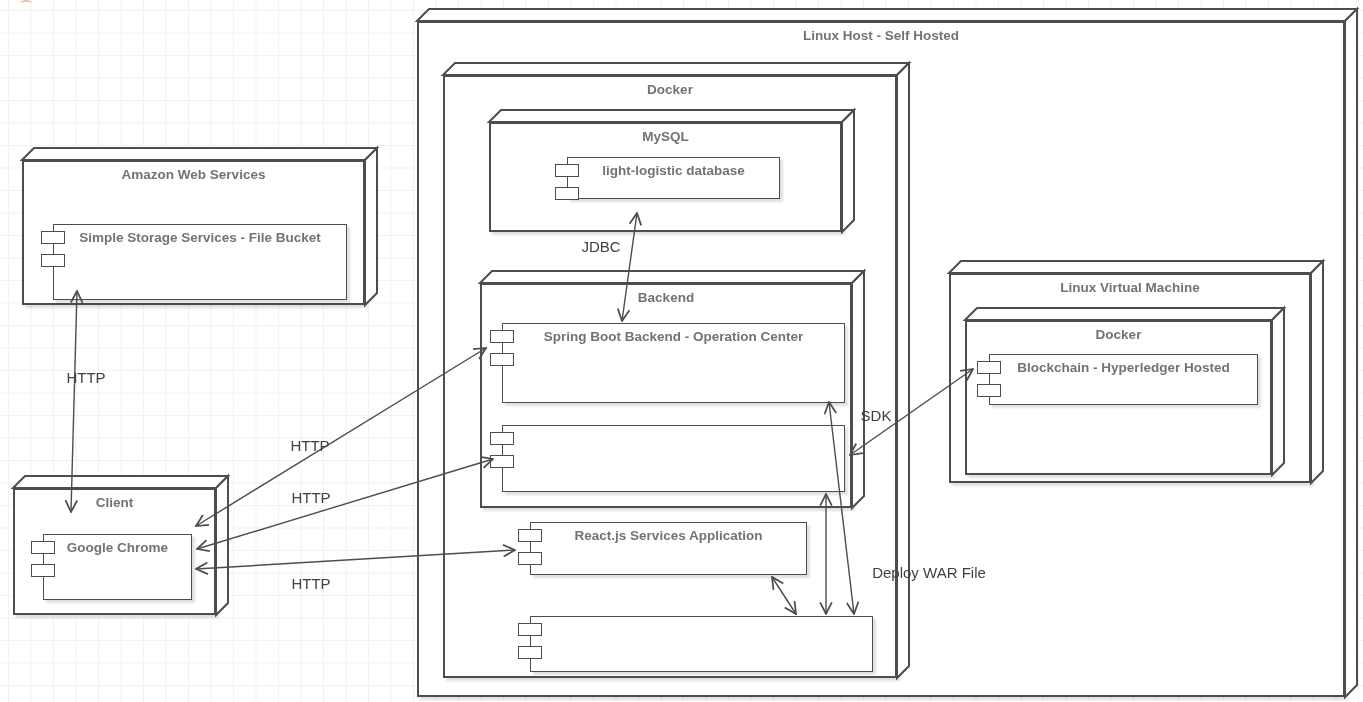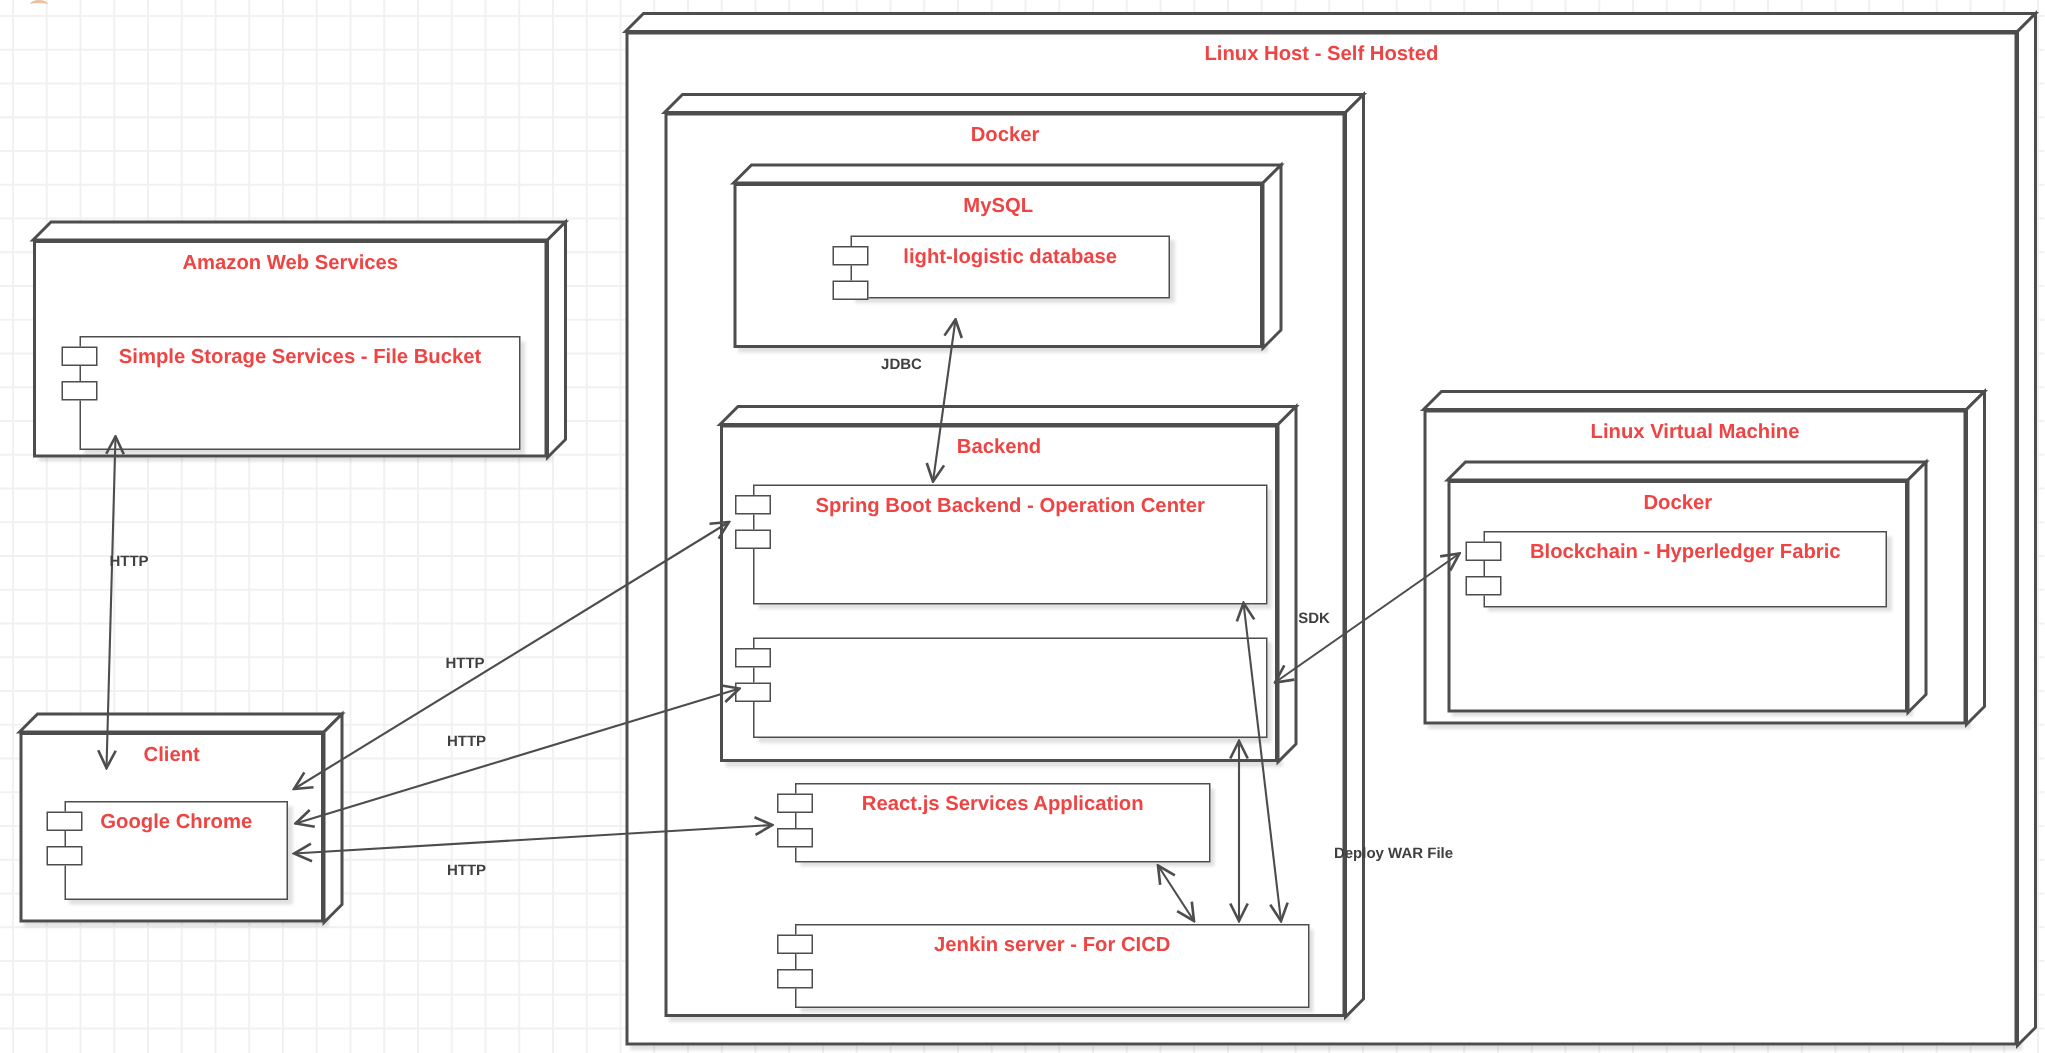--- a/index.html
+++ b/index.html
@@ -8,25 +8,25 @@
     position:relative;width:1363px;height:702px;background-color:#ffffff;
     background-image:linear-gradient(#f1f1f3 1px,transparent 1px),
                      linear-gradient(90deg,#f1f1f3 1px,transparent 1px);
     background-size:22.5px 22.5px;background-position:8px 10px;
   }
   .node{position:absolute;background:#fff;border:2px solid #4d4d4d;box-sizing:border-box;
         box-shadow:3px 3px 2px rgba(0,0,0,0.12);}
   .component{position:absolute;background:#fff;border:1.5px solid #4d4d4d;box-sizing:border-box;
         box-shadow:3px 3px 2px rgba(0,0,0,0.12);}
   .node-label,.component-label{position:absolute;left:0;top:4px;width:100%;text-align:center;
-        font-size:13.5px;font-weight:bold;color:#ef4444;line-height:17px;white-space:nowrap;}
+        font-size:13.5px;font-weight:bold;color:#737373;line-height:17px;white-space:nowrap;}
   .port{position:absolute;left:-13px;width:24px;height:13px;background:#fff;
         border:1.5px solid #4d4d4d;box-sizing:border-box;}
   .port.p1{top:6px;} .port.p2{top:29px;}
-  .edge-label{position:absolute;transform:translateX(-50%);font-size:10px;font-weight:700;
+  .edge-label{position:absolute;transform:translateX(-50%);font-size:15px;font-weight:400;
         color:#404040;white-space:nowrap;z-index:6;}
   #wires{position:absolute;left:0;top:0;z-index:5;pointer-events:none;}
   .bevel{fill:#ffffff;stroke:#4d4d4d;stroke-width:2;}
   .wire{stroke:#4d4d4d;stroke-width:1.4;fill:none;}
   #artifact{position:absolute;left:20px;top:0;width:12px;height:4px;
         border-top:2px solid #e7b08b;border-radius:50% 50% 0 0;opacity:.8;}
 </style>
 </head>
 <body>
 
@@ -95,27 +95,26 @@
     <div class="port p2"></div>
   </div>
 
   <div class="component" style="left:530px;top:522px;width:277px;height:53px;">
     <div class="component-label">React.js Services Application</div>
     <div class="port p1"></div>
     <div class="port p2"></div>
   </div>
 
   <div class="component" style="left:530px;top:616px;width:343px;height:56px;">
-    <div class="component-label">Jenkin server - For CICD</div>
     <div class="port p1"></div>
     <div class="port p2"></div>
   </div>
 
   <div class="component" style="left:989px;top:354px;width:269px;height:51px;">
-    <div class="component-label">Blockchain - Hyperledger Fabric</div>
+    <div class="component-label">Blockchain - Hyperledger Hosted</div>
     <div class="port p1"></div>
     <div class="port p2"></div>
   </div>
 
   <svg id="wires" width="1363" height="702" viewBox="0 0 1363 702">
     <defs>
       <marker id="arrow" markerUnits="userSpaceOnUse" markerWidth="14" markerHeight="14" viewBox="0 0 12 12" refX="11" refY="6" orient="auto-start-reverse">
         <path d="M1,1 L11,6 L1,11" fill="none" stroke="#4d4d4d" stroke-width="1.5"></path>
       </marker>
     </defs>

